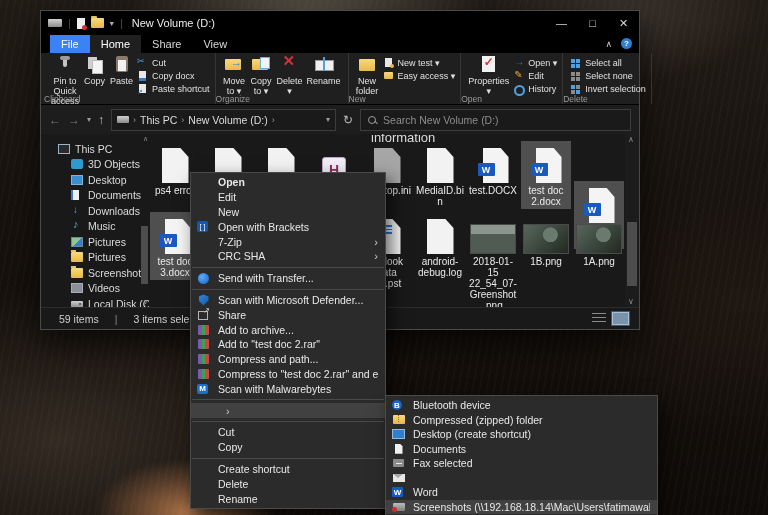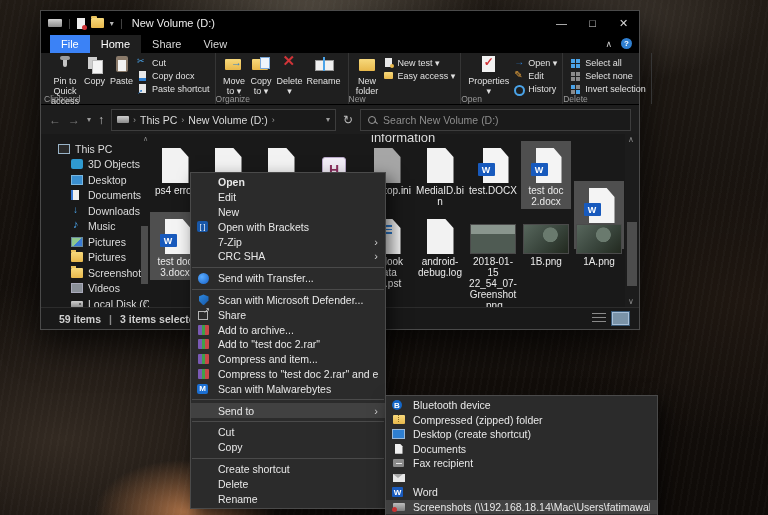--- a/index.html
+++ b/index.html
@@ -150,21 +150,21 @@
                linear-gradient(135deg,#57665c 0%,#39453c 55%,#22291f 100%); }
   .tic-img-shot { width:46px; height:30px; border:1px solid #4a4a4a;
     background:linear-gradient(180deg,#8a968e 0 9px,#4f5b53 9px 100%); }
 
   .file-scroll { width:14px; flex:0 0 14px; background:#1c1c1c; position:relative; }
   .file-scroll .chev { position:absolute; left:3px; color:#8a8a8a; font-size:8px; }
   .file-scroll .thumb { position:absolute; left:2px; top:88px; width:10px; height:64px; background:#4d4d4d; }
 
   
   .statusbar { height:22px; background:#191919; border-top:1px solid #2c2c2c; display:flex; align-items:center;
-    gap:8px; padding:0 10px 0 18px; font-size:10.5px; color:#cfcfcf; flex:0 0 22px;font-weight:bold; }
+    gap:16px; padding:0 10px 0 18px; font-size:10.5px; color:#cfcfcf; flex:0 0 22px; }
   .status-right { margin-left:auto; display:flex; gap:6px; align-items:center; }
   .sv-list { width:14px; height:11px; background:repeating-linear-gradient(#b0b0b0 0 1.5px,transparent 1.5px 4px); opacity:.75; }
   .sv-thumb { width:17px; height:13px; background:#7a93a8; border:1px solid #a8c0d8; box-shadow:0 0 0 1px #3a5a78; }
 
   
   .menu { position:absolute; background:#2b2b2b; border:1px solid #4a4a4a; box-shadow:5px 7px 16px rgba(0,0,0,.6);
     padding:2px 0; font-size:10.5px; color:#e8e8e8; }
   #context-menu { left:190px; top:172px; width:196px; z-index:40; }
   #send-to-menu { left:385px; top:395px; width:273px; z-index:50; }
   .mi { display:flex; align-items:center; height:14.8px; padding:0 7px 0 6px; }
@@ -602,34 +602,33 @@
       <div class="mi">
         <span class="mic mic-winrar"></span>
         <span class="mi-label">Add to archive...</span>
       </div>
       <div class="mi">
         <span class="mic mic-winrar"></span>
         <span class="mi-label">Add to "test doc 2.rar"</span>
       </div>
       <div class="mi">
         <span class="mic mic-winrar"></span>
-        <span class="mi-label">Compress and item...</span>
+        <span class="mi-label">Compress and path...</span>
       </div>
       <div class="mi">
         <span class="mic mic-winrar"></span>
         <span class="mi-label">Compress to "test doc 2.rar" and email</span>
       </div>
       <div class="mi">
         <span class="mic mic-malwarebytes"></span>
         <span class="mi-label">Scan with Malwarebytes</span>
       </div>
       <div class="msep"></div>
       <div class="mi highlight">
         <span class="mic"></span>
-        <span class="mi-label">Send to</span>
         <span class="mi-arrow">›</span>
       </div>
       <div class="msep"></div>
       <div class="mi">
         <span class="mic"></span>
         <span class="mi-label">Cut</span>
       </div>
       <div class="mi">
         <span class="mic"></span>
         <span class="mi-label">Copy</span>
@@ -660,21 +659,21 @@
       <div class="mi">
         <span class="mic mic-desktop-shortcut"></span>
         <span class="mi-label">Desktop (create shortcut)</span>
       </div>
       <div class="mi">
         <span class="mic mic-documents"></span>
         <span class="mi-label">Documents</span>
       </div>
       <div class="mi">
         <span class="mic mic-fax"></span>
-        <span class="mi-label">Fax recipient</span>
+        <span class="mi-label">Fax selected</span>
       </div>
       <div class="mi">
         <span class="mic mic-mail"></span>
       </div>
       <div class="mi">
         <span class="mic mic-word"></span>
         <span class="mi-label">Word</span>
       </div>
       <div class="mi highlight">
         <span class="mic mic-network-folder"></span>

